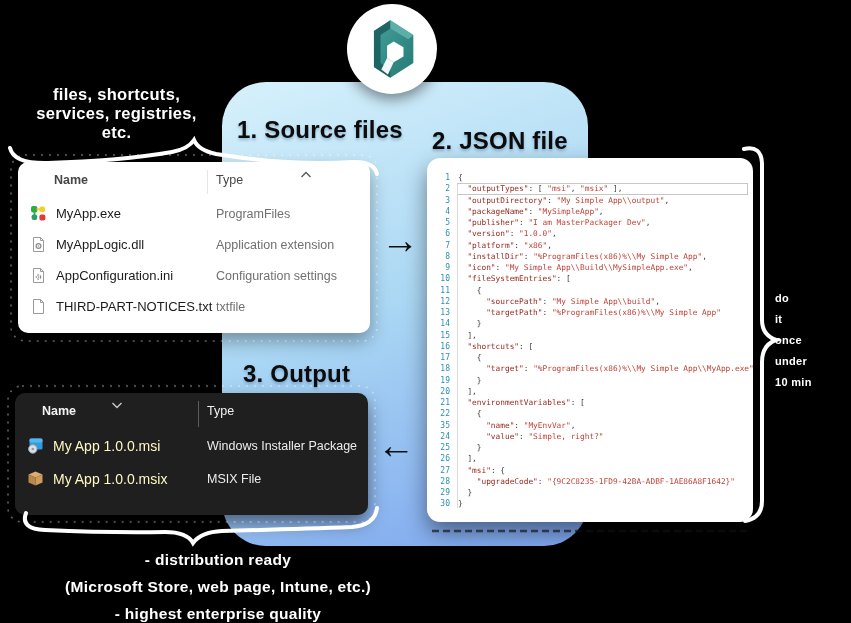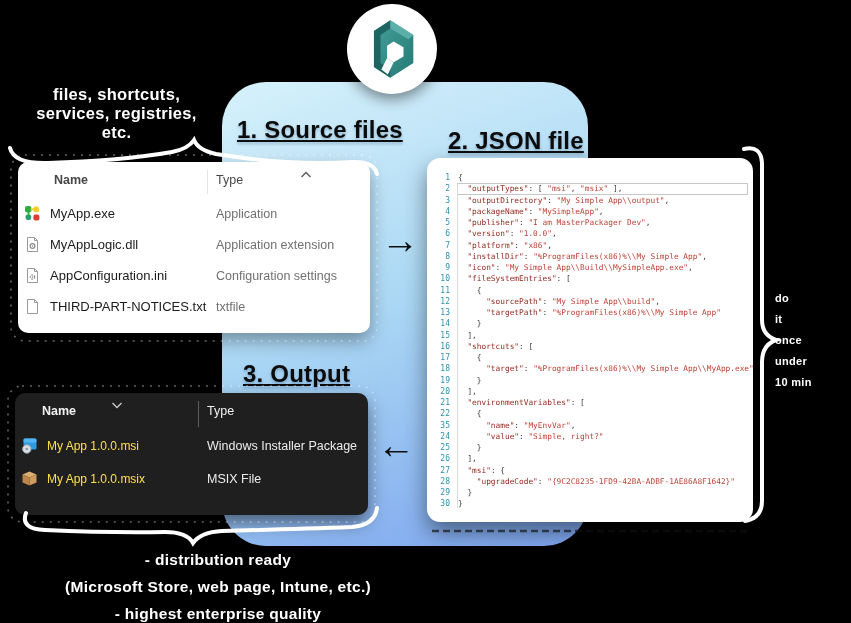--- a/index.html
+++ b/index.html
@@ -16,48 +16,47 @@
   
   .logo-circle{
     position:absolute;left:347px;top:4px;width:90px;height:90px;background:#fff;
     border-radius:50%;box-shadow:0 5px 14px rgba(0,0,0,.45);
   }
   .logo-circle svg{position:absolute;left:15px;top:13px;}
   
   .step-h{
     position:absolute;font-size:24px;font-weight:800;color:#0c0c0c;letter-spacing:.2px;
     text-shadow:0 2px 3px rgba(40,80,120,.35);
-    text-decoration:underline;
-  }
-  .h1{left:237px;top:116px;} .h2{left:448px;top:127px;} .h3{left:243px;top:360px;}
+  }
+  .h1{left:237px;top:116px;} .h2{left:432px;top:127px;} .h3{left:243px;top:360px;}
   
   .src-panel{
     position:absolute;left:18px;top:162px;width:352px;height:171px;background:#fff;
     border-radius:10px;box-shadow:0 8px 18px rgba(0,0,0,.35);
   }
   .lt-header{position:relative;height:36px;}
   .lt-header .col-name{position:absolute;left:36px;top:11px;font-size:12.5px;color:#474747;font-weight:bold;}
   .lt-header .col-type{position:absolute;left:198px;top:11px;font-size:12.5px;color:#474747;}
   .src-panel .v-div{position:absolute;left:189px;top:8px;width:1px;height:24px;background:#e6e6e6;}
   .lt-caret{position:absolute;left:282px;top:9px;}
-  .frow{position:relative;height:31px;display:flex;align-items:center;padding-left:6px;}
+  .frow{position:relative;height:31px;display:flex;align-items:center;padding-left:12px;}
   .frow .ficon{width:17px;height:17px;margin-right:9px;flex:0 0 17px;}
   .src-panel .frow .fname{font-size:13px;color:#1b1b1b;}
   .src-panel .frow .ftype{position:absolute;left:198px;font-size:12.5px;color:#707070;}
   
   .out-panel{
     position:absolute;left:15px;top:393px;width:353px;height:122px;background:#1f1f1f;
     border-radius:10px;box-shadow:0 8px 18px rgba(0,0,0,.5);
   }
   .out-panel .lt-header .col-name{color:#f1f1f1;left:27px;}
   .out-panel .lt-header .col-type{color:#f1f1f1;left:192px;}
   .out-panel .v-div{position:absolute;left:183px;top:8px;width:1px;height:26px;background:#5c5c5c;}
   .out-panel .lt-caret{left:96px;top:8px;}
   .out-panel .frow{height:33px;}
-  .out-panel .frow .fname{font-size:12px;color:#fde047;}
+  .out-panel .frow .fname{font-size:14px;color:#fef9c3;}
   .out-panel .frow .ftype{position:absolute;left:192px;font-size:12.5px;color:#ececec;}
   
   .flow-arrow{position:absolute;font-size:38px;font-weight:700;color:#0e0e0e;line-height:1;}
   .arr-right{left:381px;top:221px;} .arr-left{left:377px;top:426px;}
   
   .json-panel{
     position:absolute;left:427px;top:158px;width:326px;height:364px;background:#fff;
     border-radius:13px;box-shadow:0 10px 22px rgba(0,0,0,.45);overflow:hidden;
   }
   .code-wrap{position:relative;padding-top:14px;}
@@ -115,21 +114,21 @@
         <div class="frow">
           <span class="ficon"><svg width="17" height="17" viewBox="0 0 17 17">
               <rect x="1" y="1" width="6.4" height="6.4" rx="2" fill="#2fae3f"></rect>
               <rect x="9.4" y="1.6" width="5.6" height="5.6" rx="2" fill="#f4cf2c"></rect>
               <rect x="1.6" y="9.4" width="5.6" height="5.6" rx="2" fill="#2a9d6f"></rect>
               <rect x="9.4" y="9.4" width="6" height="6" rx="2" fill="#e03c31"></rect>
               <rect x="6.6" y="3.4" width="4" height="1.8" fill="#f4cf2c"></rect>
               <rect x="3.6" y="6.6" width="1.8" height="4" fill="#2fae3f"></rect>
             </svg></span>
           <span class="fname">MyApp.exe</span>
-          <span class="ftype">Application</span>
+          <span class="ftype">ProgramFiles</span>
         </div>
         <div class="frow">
           <span class="ficon"><svg width="17" height="17" viewBox="0 0 17 17">
               <path d="M3.5,1.5 h7 l3,3 v11 h-10 z" fill="#fff" stroke="#9a9a9a"></path>
               <path d="M10.5,1.5 v3 h3" fill="none" stroke="#9a9a9a"></path>
               <circle cx="8.5" cy="10" r="2.4" fill="none" stroke="#8a8a8a" stroke-width="1.2"></circle>
               <circle cx="8.5" cy="10" r="0.8" fill="#8a8a8a"></circle>
             </svg></span>
           <span class="fname">MyAppLogic.dll</span>
           <span class="ftype">Application extension</span>

